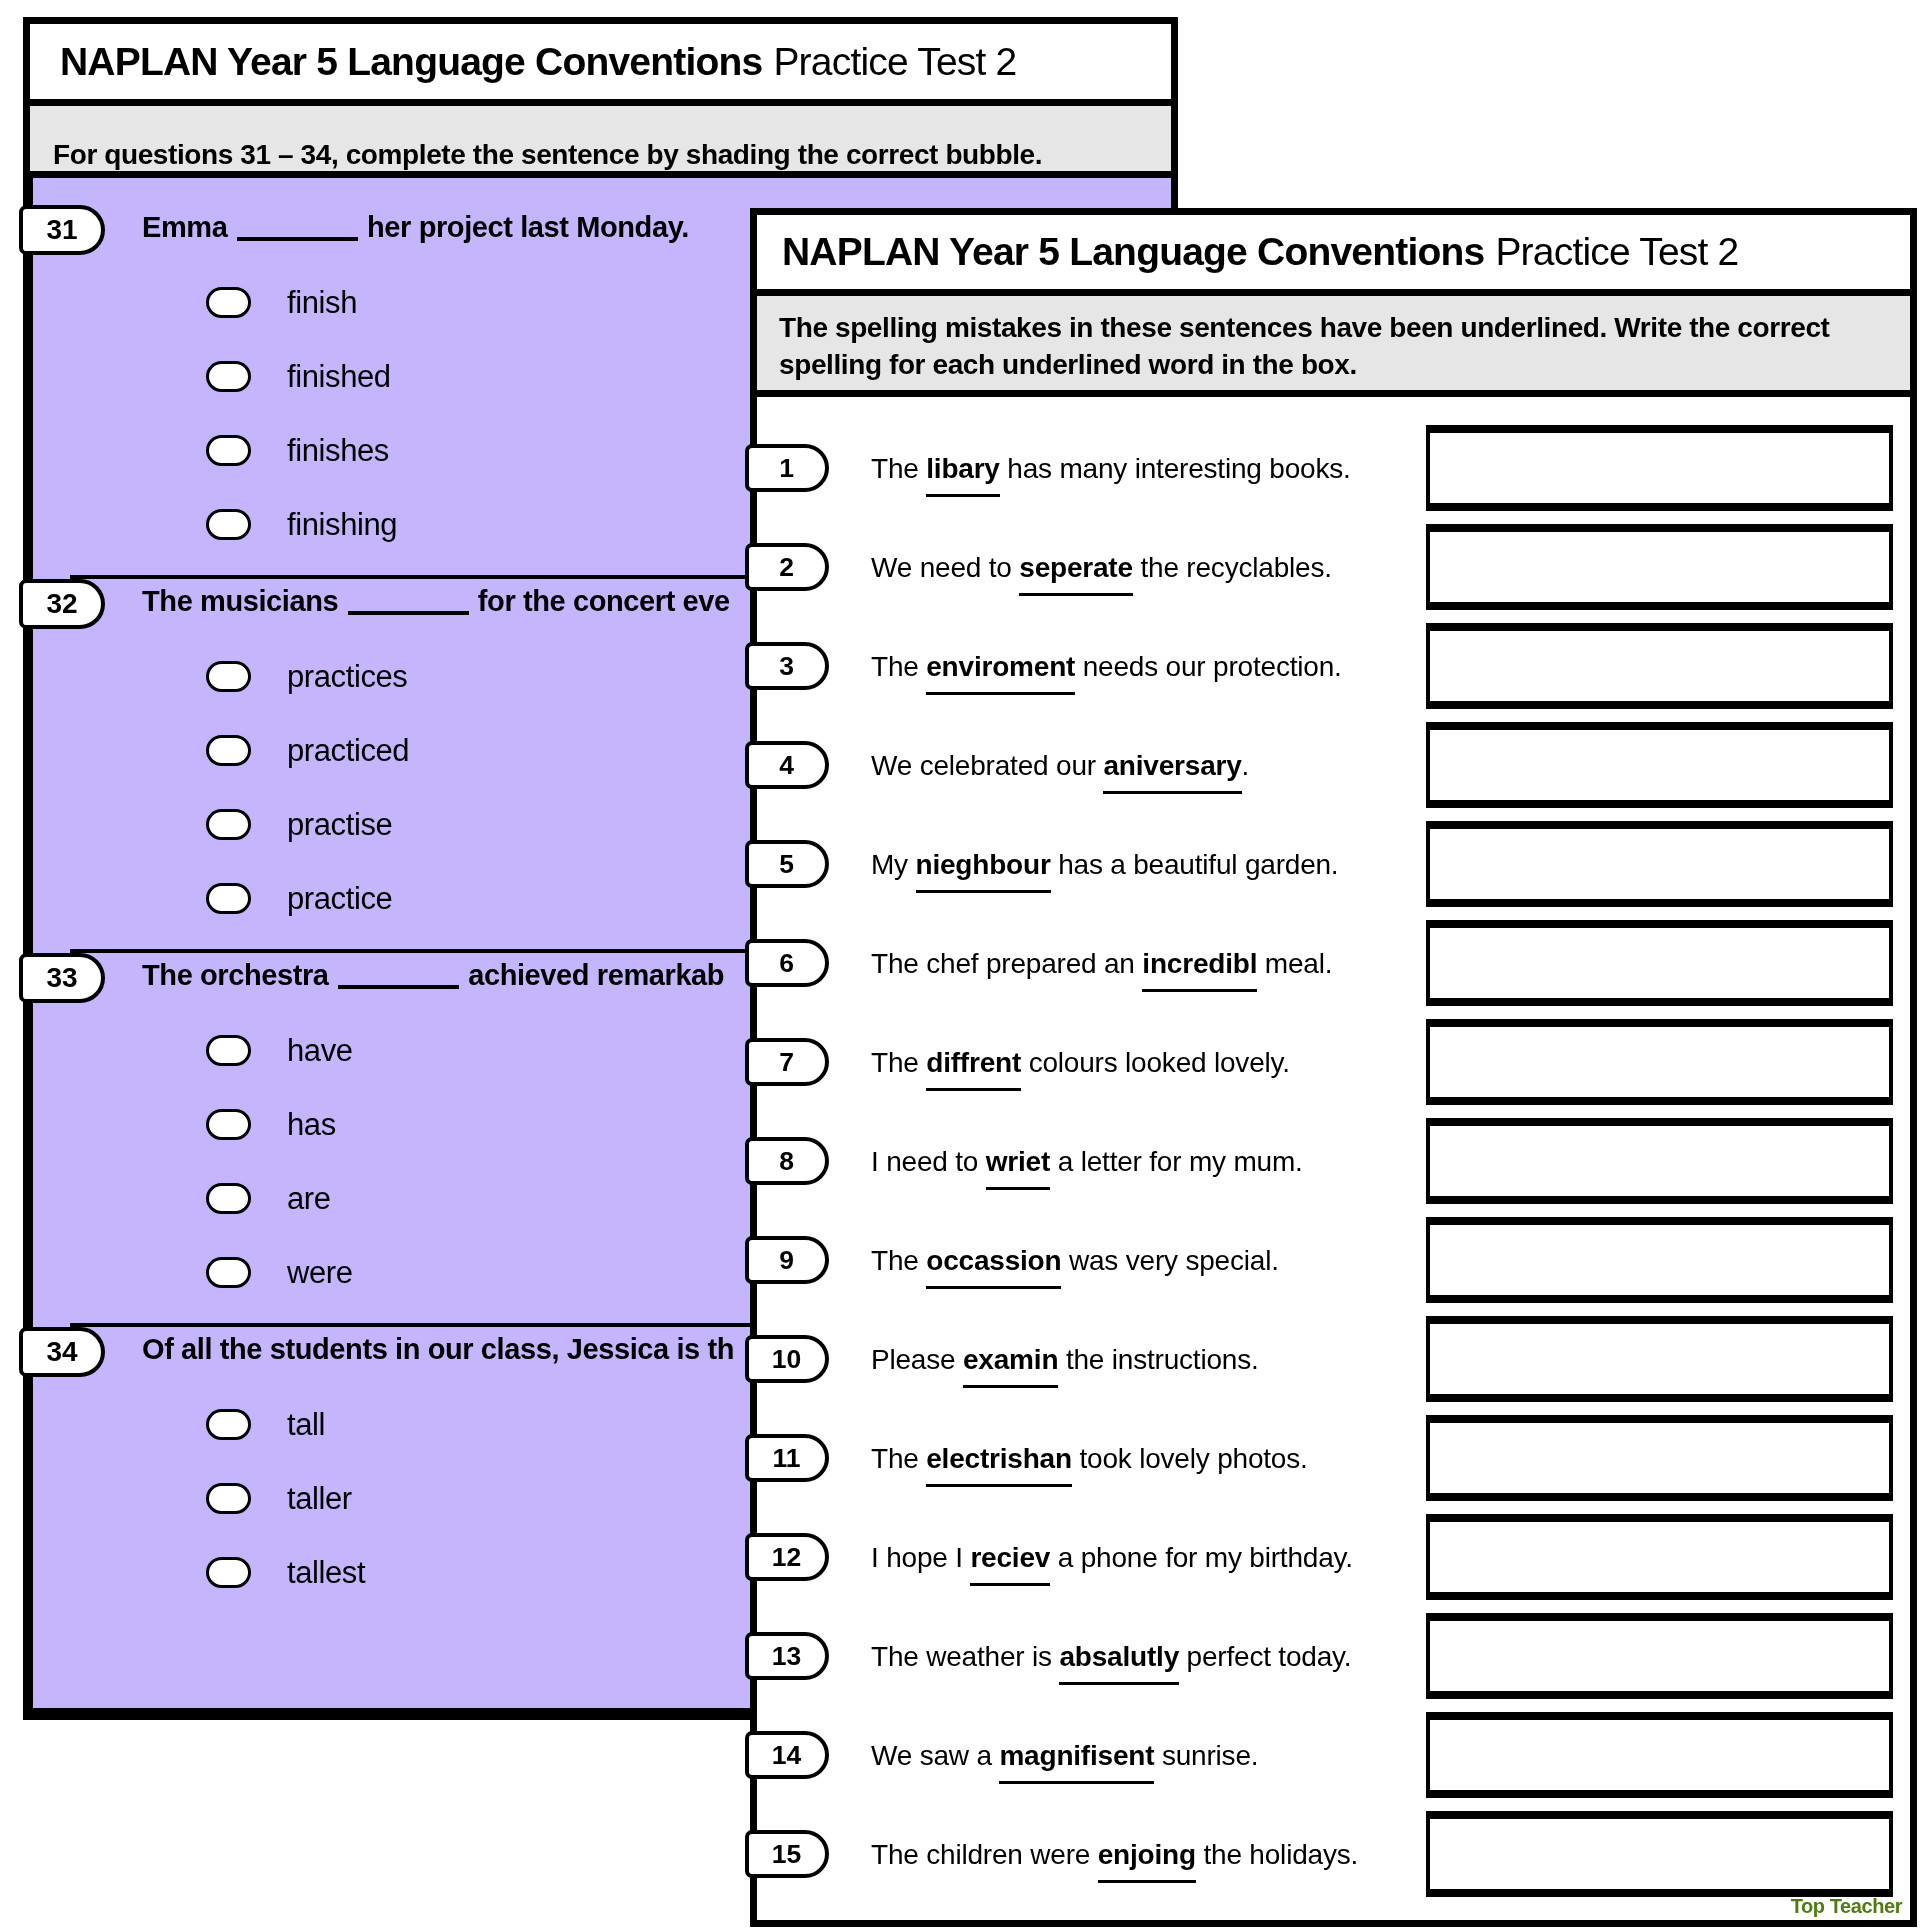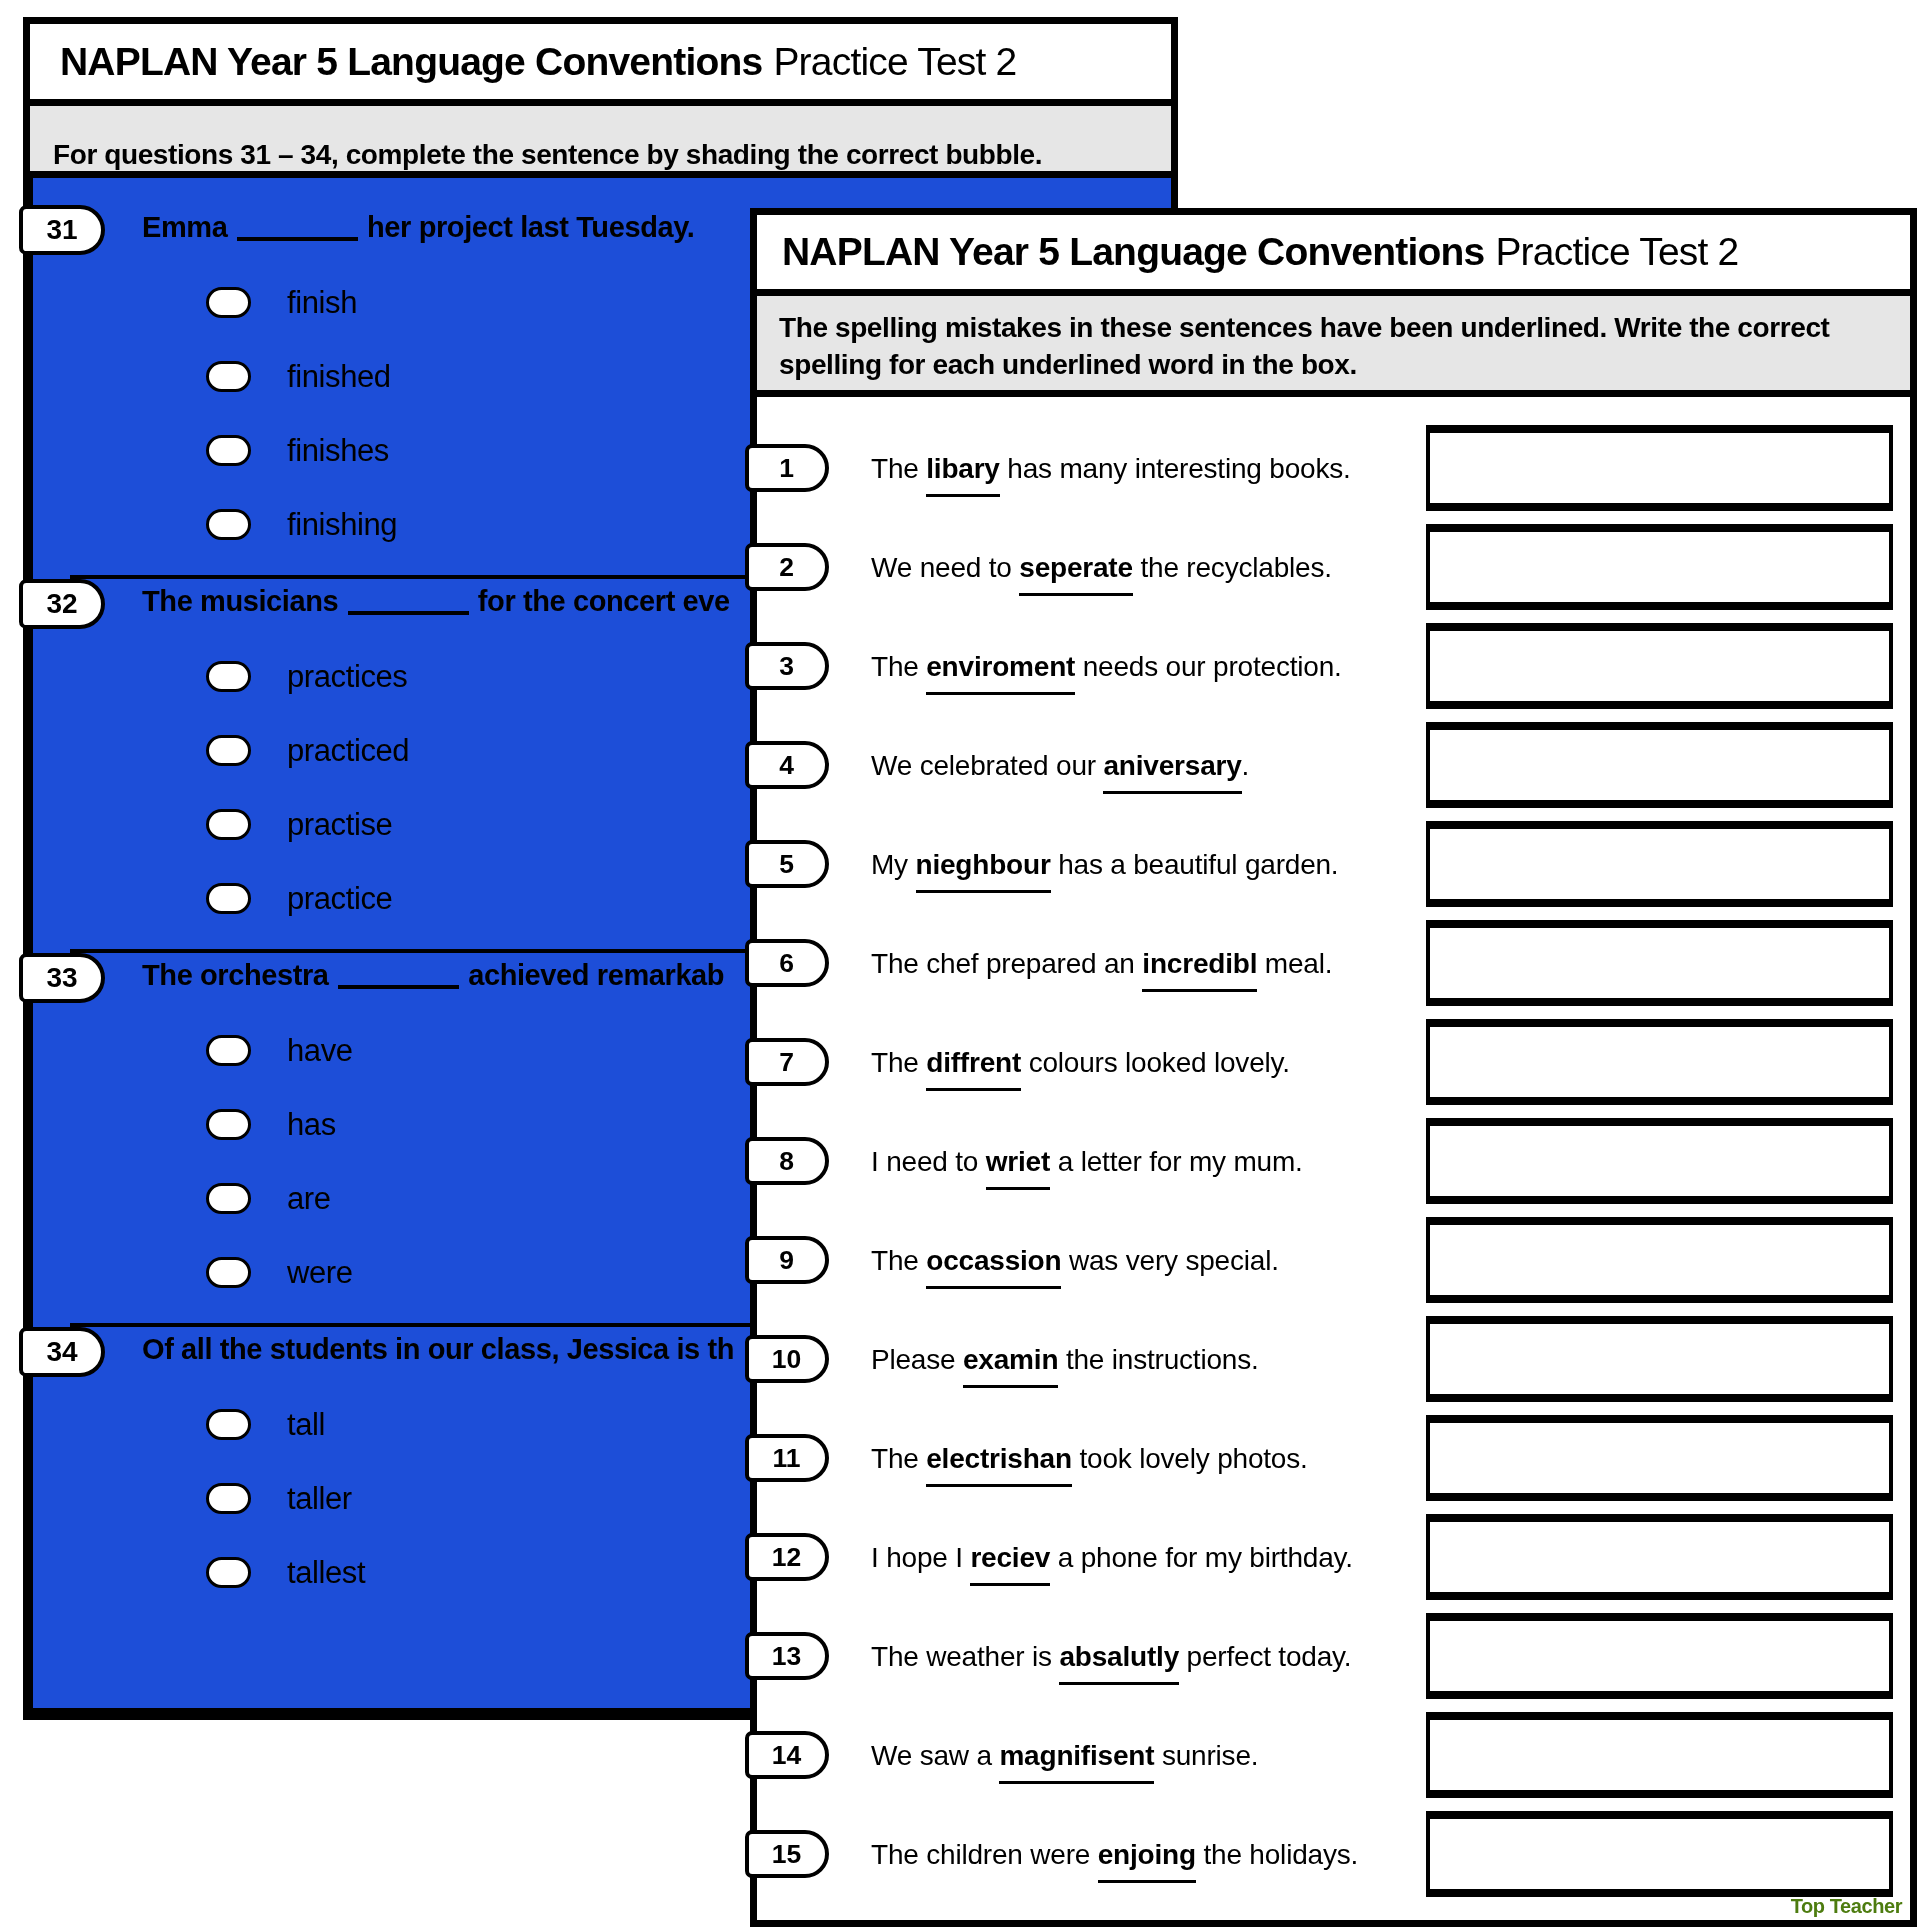--- a/index.html
+++ b/index.html
@@ -19,21 +19,21 @@
   }
   .title-bold { font-weight:bold; }
   .title-light { font-weight:normal; margin-left:11px; }
   .lp-instr {
     height:65px; border-left:7px solid #000; border-right:7px solid #000;
     background:#e6e6e6; display:flex; align-items:flex-end; padding:0 23px;
     font-size:28px; font-weight:bold; letter-spacing:-0.4px; white-space:nowrap; overflow:hidden;
   }
   .lp-main {
     height:1549px; border:7.8px solid #000; border-left-width:10px; border-bottom-width:12.5px;
-    position:relative; padding-top:26.5px; background:#1d4ed8;
+    position:relative; padding-top:26.5px; background:#c4b5fd;
   }
   .lq { position:relative; height:374px; }
   .q-badge {
     position:absolute; left:-14px; top:0; width:86px; height:50px;
     border:4.7px solid #000; border-radius:7.8px 26.5px 26.5px 7.8px; background:#fff;
     display:flex; align-items:center; justify-content:center;
     font-size:28px; font-weight:bold; z-index:2;
   }
   .lq-line {
     margin-left:109px; padding-top:6.2px; font-size:29px; font-weight:bold;
@@ -91,21 +91,21 @@
   </header>
   <div class="lp-instr">
     <span>For questions 31 – 34, complete the sentence by shading the correct bubble.</span>
   </div>
   <div class="lp-main" id="lp-main">
       <div class="lq">
     <div class="q-badge">
       <span>31</span>
     </div>
     <div class="lq-line">
-      <span>Emma</span><span class="blank-line"></span><span>her project last Tuesday.</span>
+      <span>Emma</span><span class="blank-line"></span><span>her project last Monday.</span>
     </div>
     <div class="opts">
           <div class="opt">
     <span class="bubble"></span>
     <span class="opt-label">finish</span>
   </div>
           <div class="opt">
     <span class="bubble"></span>
     <span class="opt-label">finished</span>
   </div>

